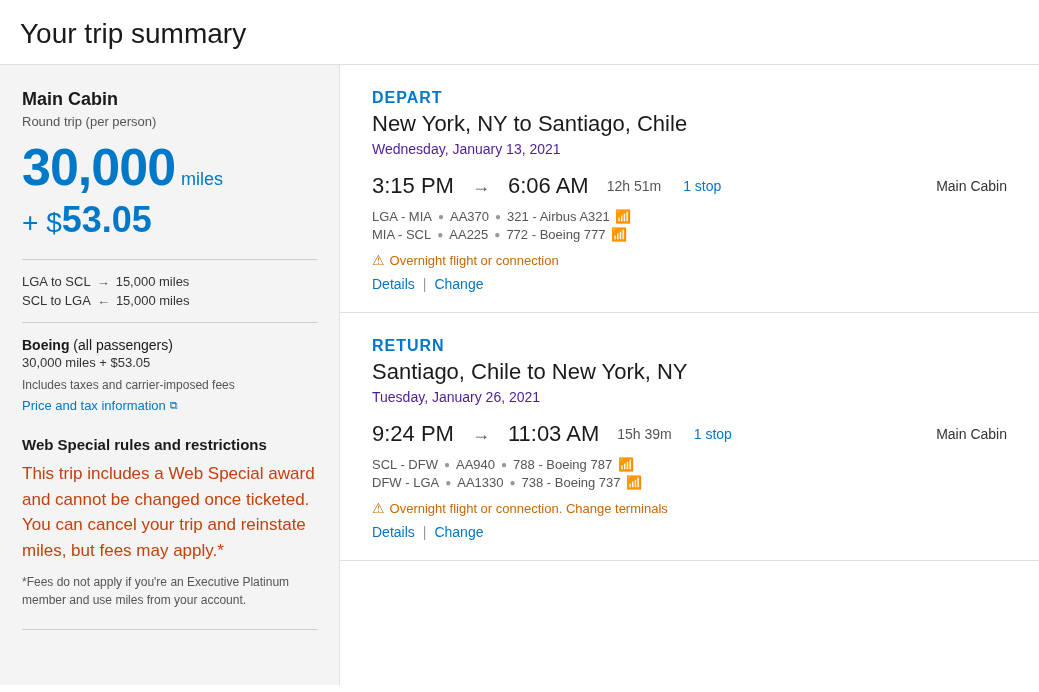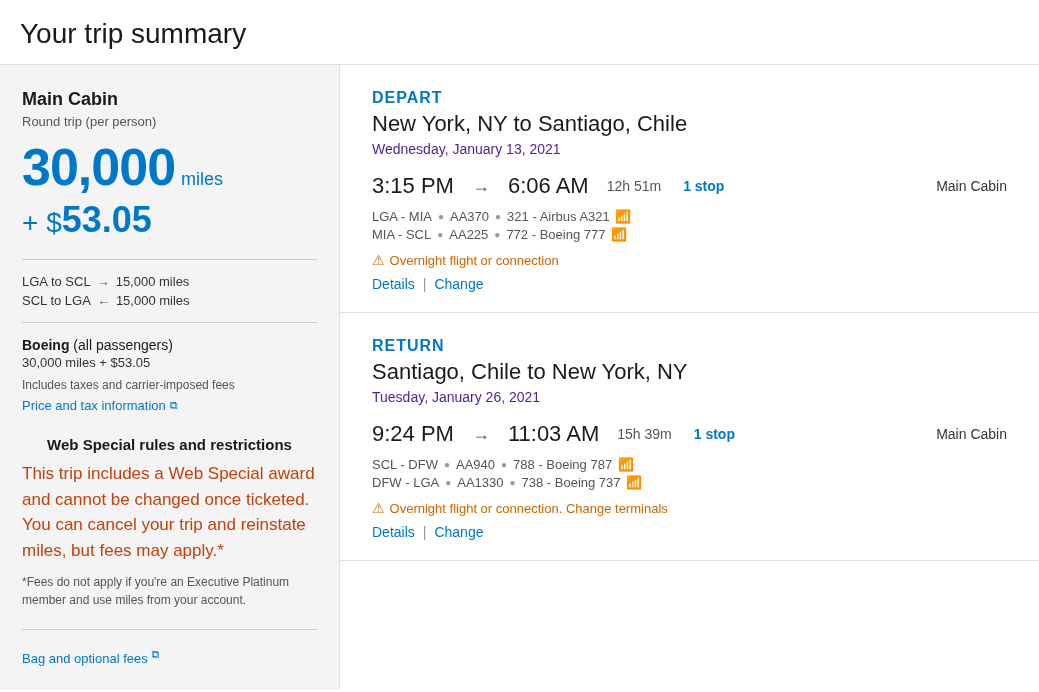--- a/index.html
+++ b/index.html
@@ -109,21 +109,20 @@
       display: inline-flex;
       align-items: center;
       gap: 4px;
     }
     .sidebar-web-special-title {
       font-size: 15px;
       font-weight: bold;
       color: #1a1a1a;
       margin-top: 22px;
       margin-bottom: 8px;
-      text-align: center;
     }
     .sidebar-web-special-text {
       font-size: 17px;
       color: #c2410c;
       line-height: 1.5;
       margin-bottom: 10px;
     }
     .sidebar-footnote {
       font-size: 12px;
       color: #555;
@@ -171,21 +170,21 @@
       color: #555;
       font-size: 18px;
     }
     .flight-duration {
       font-size: 14px;
       color: #555;
     }
     .flight-stops {
       font-size: 14px;
       color: #0078c8;
-      font-weight: 700;
+      font-weight: 400;
       margin-left: 4px;
     }
     .flight-cabin {
       font-size: 14px;
       color: #333;
       margin-left: auto;
     }
     .flight-segment-row {
       font-size: 13px;
       color: #555;
@@ -283,24 +282,20 @@
       <span>Price and tax information</span>
       <span class="ext-icon">⧉</span>
     </a>
 
     <div class="sidebar-web-special-title">Web Special rules and restrictions</div>
     <div class="sidebar-web-special-text">This trip includes a Web Special award and cannot be changed once ticketed. You can cancel your trip and reinstate miles, but fees may apply.*</div>
     <div class="sidebar-footnote">*Fees do not apply if you're an Executive Platinum member and use miles from your account.</div>
 
     <hr class="sidebar-divider">
 
-    <a class="bag-fees-link">
-      <span>Bag and optional fees</span>
-      <span class="ext-icon"> ⧉</span>
-    </a>
   </div>
 
   <div class="content">
 
     <div class="flight-section">
       <div class="section-label">DEPART</div>
       <div class="flight-route">New York, NY to Santiago, Chile</div>
       <div class="flight-date">Wednesday, January 13, 2021</div>
 
       <div class="flight-times-row">

